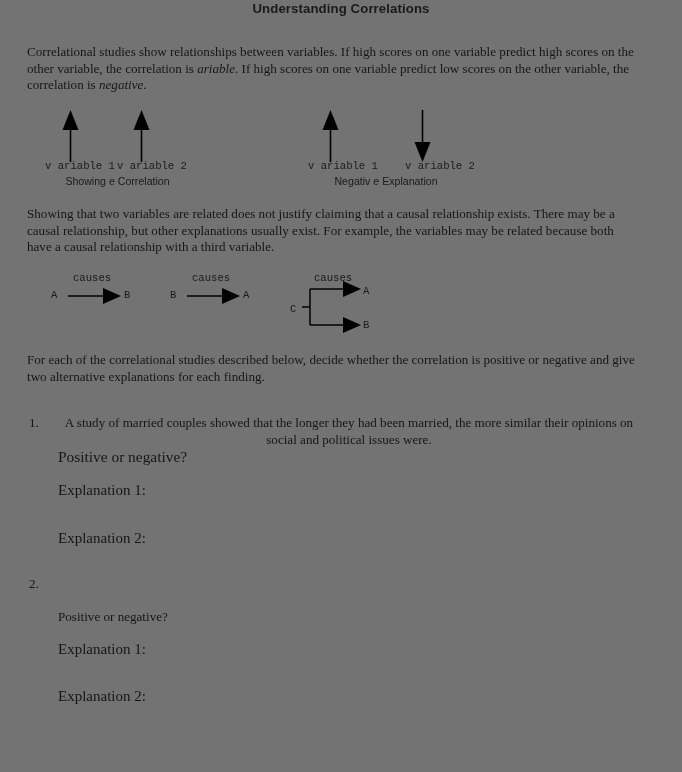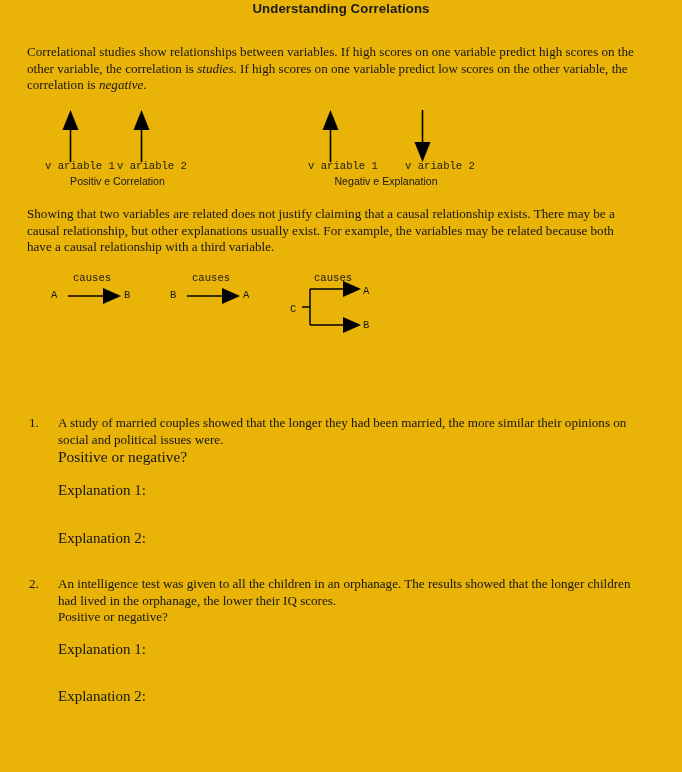--- a/index.html
+++ b/index.html
@@ -13,21 +13,21 @@
     position: relative;
     font-family: "Liberation Serif", serif;
     color: #000000;
     overflow: hidden;
   }
 
   .page {
     position: relative;
     width: 682px;
     height: 772px;
-    background: #eab308;
+    background: #737373;
   }
 
   
   .doc-title {
     position: absolute;
     left: 0;
     top: 1px;
     width: 682px;
     text-align: center;
     font-family: "Liberation Sans", sans-serif;
@@ -110,34 +110,34 @@
     color: #161616;
   }
 </style>
 </head>
 <body>
 
 <div class="page">
 
   <div class="doc-title">Understanding Correlations</div>
 
-  <div class="para" id="para-intro"><span>Correlational studies show relationships between variables. If high scores on one variable predict high scores on the other variable, the correlation is </span><i>studies</i><span>. If high scores on one variable predict low scores on the other variable, the correlation is </span><i>negative</i><span>.</span></div>
+  <div class="para" id="para-intro"><span>Correlational studies show relationships between variables. If high scores on one variable predict high scores on the other variable, the correlation is </span><i>ariable</i><span>. If high scores on one variable predict low scores on the other variable, the correlation is </span><i>negative</i><span>.</span></div>
 
   <svg class="arrow-svg" style="left:56px; top:108px;" width="100" height="56" viewBox="0 0 100 56">
 
     <line x1="14.5" y1="54" x2="14.5" y2="19" stroke="#000000" stroke-width="1.6"></line>
     <polygon points="14.5,2 22.5,22 6.5,22" fill="#000000"></polygon>
 
     <line x1="85.5" y1="54" x2="85.5" y2="19" stroke="#000000" stroke-width="1.6"></line>
     <polygon points="85.5,2 93.5,22 77.5,22" fill="#000000"></polygon>
   </svg>
 
   <div class="dlabel" style="left:45px; top:160px;">v ariable 1</div>
   <div class="dlabel" style="left:117px; top:160px;">v ariable 2</div>
-  <div class="dlabel-c" style="left:45px; top:175px; width:145px;">Positiv e Correlation</div>
+  <div class="dlabel-c" style="left:45px; top:175px; width:145px;">Showing e Correlation</div>
 
   <svg class="arrow-svg" style="left:320px; top:108px;" width="110" height="56" viewBox="0 0 110 56">
 
     <line x1="10.5" y1="54" x2="10.5" y2="19" stroke="#000000" stroke-width="1.6"></line>
     <polygon points="10.5,2 18.5,22 2.5,22" fill="#000000"></polygon>
 
     <line x1="102.5" y1="2" x2="102.5" y2="37" stroke="#000000" stroke-width="1.6"></line>
     <polygon points="102.5,54 110.5,34 94.5,34" fill="#000000"></polygon>
   </svg>
 
@@ -173,26 +173,26 @@
 
     <line x1="10" y1="5" x2="10" y2="41" stroke="#000000" stroke-width="1.5"></line>
 
     <line x1="10" y1="5" x2="45" y2="5" stroke="#000000" stroke-width="1.5"></line>
     <polygon points="61,5 43,13 43,-3" fill="#000000"></polygon>
 
     <line x1="10" y1="41" x2="45" y2="41" stroke="#000000" stroke-width="1.5"></line>
     <polygon points="61,41 43,49 43,33" fill="#000000"></polygon>
   </svg>
 
+  <div class="para" id="para-task">For each of the correlational studies described below, decide whether the correlation is positive or negative and give two alternative explanations for each finding.</div>
 
   <div class="qnum" style="left:29px; top:415px;">1.</div>
-  <div class="qbody" style="left:58px; top:415px; width:582px;">A study of married couples showed that the longer they had been married, the more similar their opinions on social and political issues were.</div>
+  <div class="qbody" style="left:58px; top:415px; width:582px;text-align:center;">A study of married couples showed that the longer they had been married, the more similar their opinions on social and political issues were.</div>
   <div class="qprompt-big" style="left:58px; top:448px;">Positive or negative?</div>
   <div class="expl" style="left:58px; top:482px;">Explanation 1:</div>
   <div class="expl" style="left:58px; top:530px;">Explanation 2:</div>
 
   <div class="qnum" style="left:29px; top:576px;">2.</div>
-  <div class="qbody" style="left:58px; top:576px; width:582px;">An intelligence test was given to all the children in an orphanage. The results showed that the longer children had lived in the orphanage, the lower their IQ scores.</div>
   <div class="qprompt" style="left:58px; top:609px;">Positive or negative?</div>
   <div class="expl" style="left:58px; top:641px;">Explanation 1:</div>
   <div class="expl" style="left:58px; top:688px;">Explanation 2:</div>
 
 </div>
 
 </body></html>

